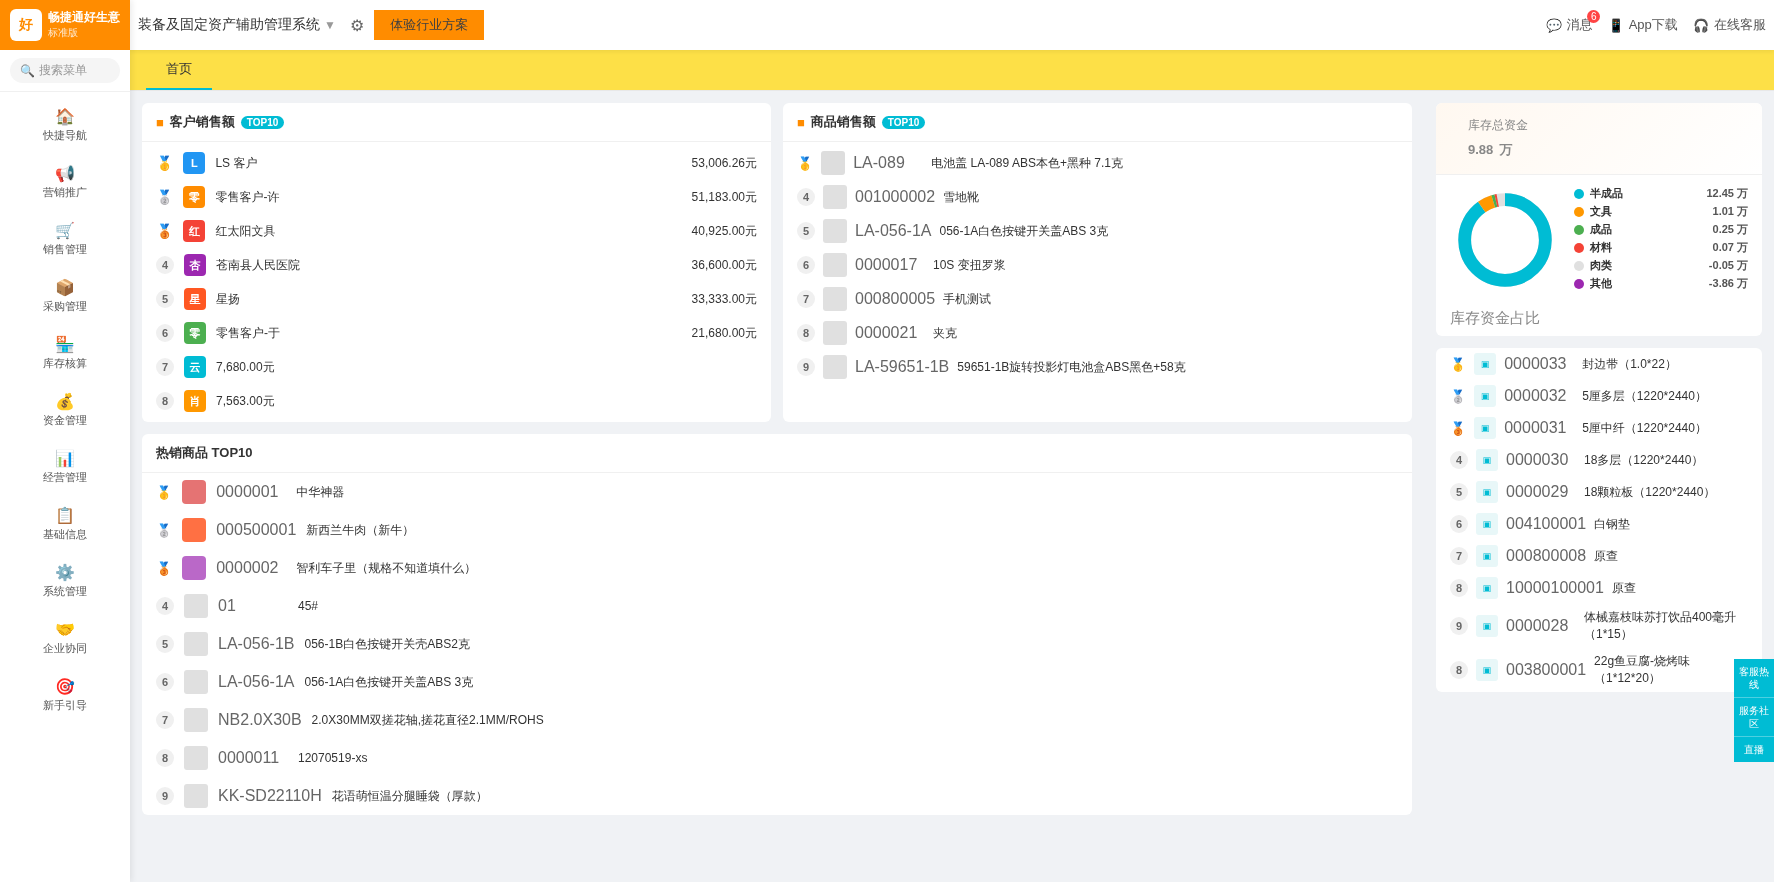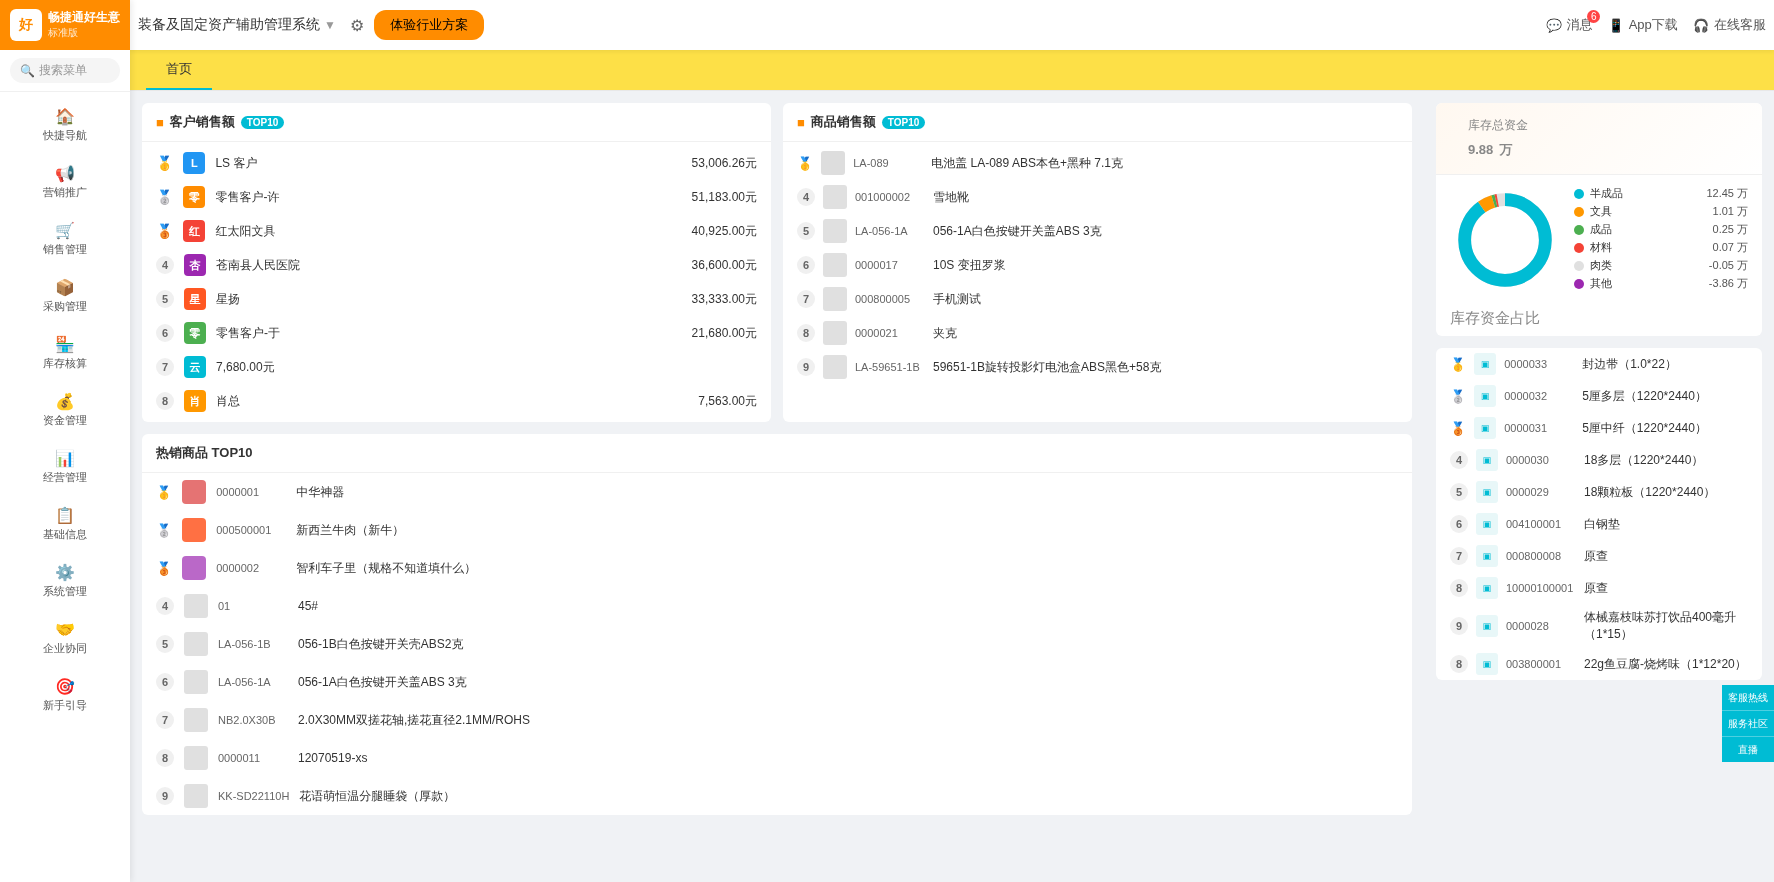--- a/index.html
+++ b/index.html
@@ -77,23 +77,23 @@
       z-index: 5;
     }
     .topbar-system-name {
       font-size: 14px; color: #333; font-weight: 500;
       display: flex; align-items: center; gap: 4px;
     }
     .topbar-chevron { color: #999; font-size: 12px; }
     .topbar-gear { color: #666; font-size: 16px; margin-left: 4px; cursor: pointer; }
     .topbar-trial-btn {
       background: #ff8c00;
-      color: #000000;
+      color: #404040;
       border: none;
-      border-radius: 12px;
+      border-radius: 0;
       padding: 6px 16px;
       font-size: 13px;
       cursor: pointer;
       font-weight: 500;
     }
     .topbar-right {
       margin-left: auto;
       display: flex; align-items: center; gap: 16px;
       color: #555; font-size: 13px;
     }
@@ -213,21 +213,21 @@
     }
     .prod-img {
       width: 24px; height: 24px;
       background: #e0e0e0;
       border-radius: 3px;
       display: flex; align-items: center; justify-content: center;
       font-size: 8px; color: #999;
       flex-shrink: 0;
       overflow: hidden;
     }
-    .prod-code { color: #666; font-size: 11px; min-width: 70px; }
+    .prod-code { color: #666; font-size: 16px; min-width: 70px; }
     .prod-name { color: #333; font-size: 12px; flex: 1; }
     .hot-prod-main-row {
       display: flex;
       align-items: center;
       padding: 7px 14px;
       gap: 10px;
     }
 
     
     .inventory-card {
@@ -250,21 +250,21 @@
       align-items: center;
     }
     .donut-chart {
       width: 110px; height: 110px;
       flex-shrink: 0;
     }
     .legend-list { flex: 1; }
     .legend-item {
       display: flex; align-items: center; gap: 6px;
       margin-bottom: 3px;
-      font-size: 11px; color: #333;
+      font-size: 11px; color: #333; font-weight: bold;
     }
     .legend-dot {
       width: 10px; height: 10px;
       border-radius: 50%;
       flex-shrink: 0;
     }
     .legend-name { flex: 1; }
     .legend-val { color: #555; font-size: 11px; }
     .inventory-footer {
       padding: 4px 14px 8px;
@@ -290,21 +290,21 @@
     
     .float-btns {
       position: fixed;
       right: 0;
       bottom: 120px;
       display: flex;
       flex-direction: column;
       z-index: 100;
     }
     .float-btn {
-      width: 52px;
+      width: 40px;
       padding: 6px 4px;
       background: #00bcd4;
       color: #fff;
       font-size: 10px;
       text-align: center;
       cursor: pointer;
       border-bottom: 1px solid rgba(255,255,255,0.3);
       line-height: 1.3;
     }
     .float-btn:last-child { border-bottom: none; }
@@ -464,21 +464,20 @@
               <span class="rank-amount">21,680.00元</span>
             </div>
             <div class="rank-row">
               <div class="rank-num normal">7</div>
               <div class="rank-avatar" style="background:#00bcd4;">云</div>
               <span class="rank-amount">7,680.00元</span>
             </div>
             <div class="rank-row">
               <div class="rank-num normal">8</div>
               <div class="rank-avatar" style="background:#ff9800;">肖</div>
-              <span class="rank-name">肖总</span>
               <span class="rank-amount">7,563.00元</span>
             </div>
           </div>
         </div>
 
         <div class="card">
           <div class="card-header">
             <span style="color:#ff8c00;">■</span>
             <span>商品销售额</span>
             <span class="badge-count">TOP10</span>

